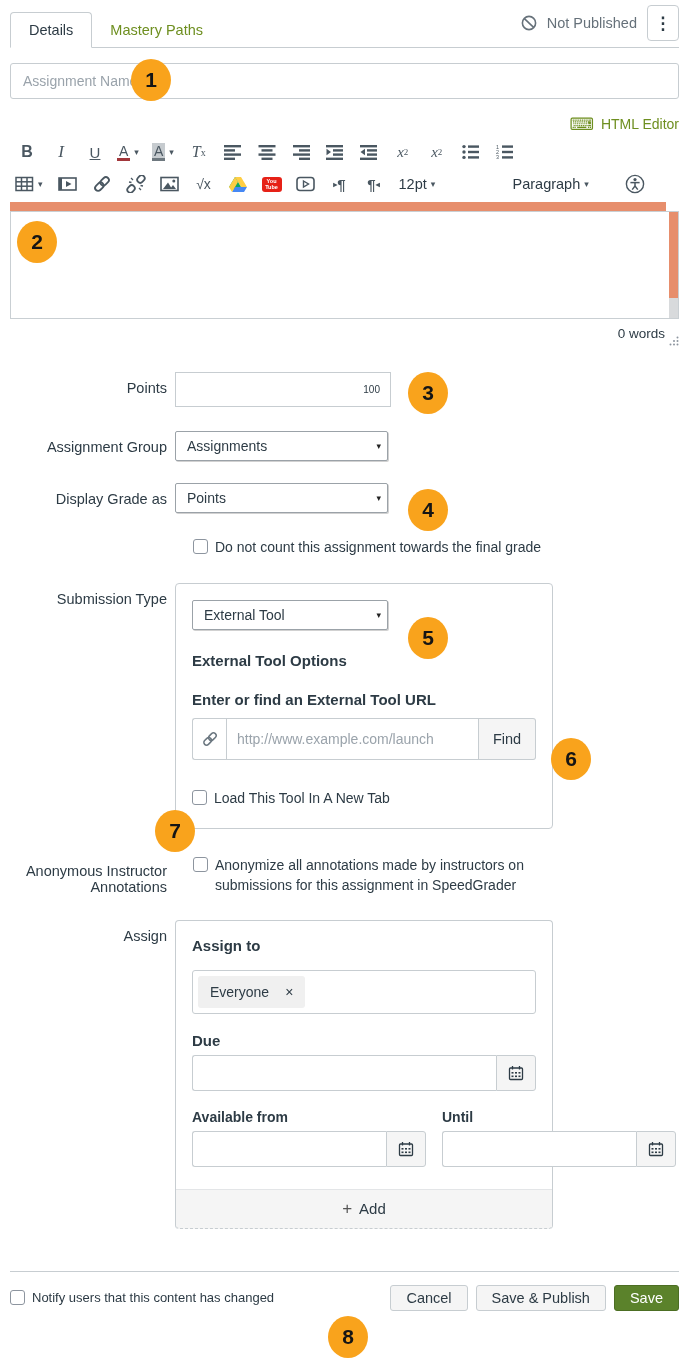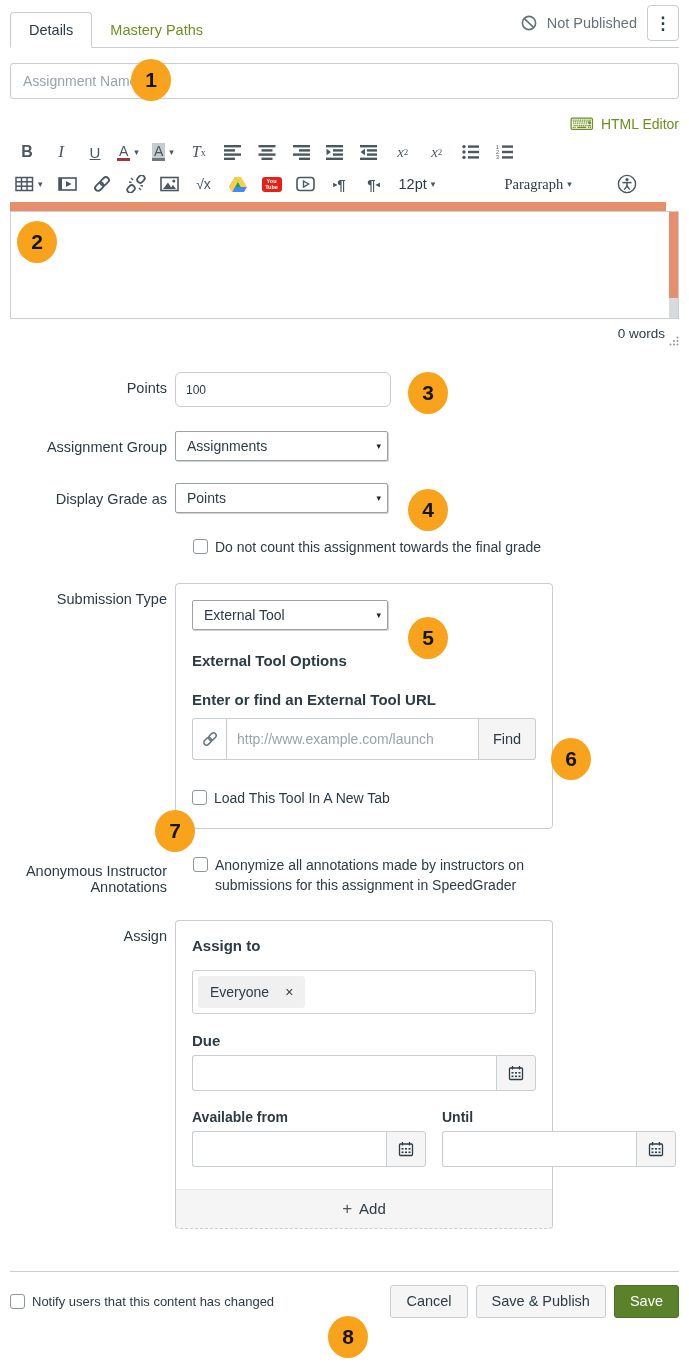--- a/index.html
+++ b/index.html
@@ -35,35 +35,35 @@
   .tb-clear { font-family:"Liberation Serif", serif; font-style:italic; font-size:16px; }
   .tb-clear sub { font-size:10px; font-style:normal; }
   .supsub { font-family:"Liberation Serif", serif; font-style:italic; font-size:15px; }
   .supsub sup, .supsub sub { font-size:9px; font-style:normal; }
   .tb-sqrt { font-size:14px; }
   .yt-badge { background:#E62117; color:#fff; border-radius:3px; width:20px; height:15px; font-size:5.5px; font-weight:bold; line-height:1.25; text-align:center; padding-top:1px; }
   .pilcrow { font-size:15px; font-weight:bold; }
   .mini-tri { font-size:8px; vertical-align:3px; }
   .tb-select { display:flex; align-items:center; cursor:pointer; font-size:14.5px; color:#2D3B45; }
   .tb-fontsize { width:106px; margin-left:8px; }
-  .tb-format { width:104px; margin-left:0;font-family:Liberation Serif, serif; }
+  .tb-format { width:104px; margin-left:8px; }
 
   .hscroll { height:9px; background:#E78E6C; margin-right:13px; margin-top:3px; }
   .editor-frame { position:relative; border:1px solid #C9CFD3; height:108px; background:#fff; }
   .vscroll { position:absolute; top:0; right:0; width:9px; height:86px; background:#E78E6C; }
   .vscroll-rest { position:absolute; top:86px; right:0; width:9px; bottom:0; background:#D8DADC; }
   .words-row { display:flex; justify-content:flex-end; align-items:flex-start; gap:4px; margin-top:7px; font-size:13.5px; color:#2D3B45; }
   .resize-dots { margin-top:10px; }
 
   
   .form { margin-top:26px; }
   .form-row { display:flex; }
   .form-label { width:165px; text-align:right; padding:8px 8px 0 0; font-size:14.5px; color:#2D3B45; flex-shrink:0; }
   .ctrl { flex:1; }
-  .text-input { height:35px; border:1px solid #C7CDD1; border-radius:6px; padding:0 10px; font-size:12px; font-family:inherit; color:#2D3B45; }
+  .text-input { height:35px; border:1px solid #C7CDD1; border-radius:0; padding:0 10px; font-size:10px; font-family:inherit; color:#2D3B45;text-align:right; }
   .points-input { width:216px; }
   .fake-select { display:flex; align-items:center; justify-content:space-between; width:213px; height:30px; background:#fff; border:1px solid #9BA2A8; border-radius:2px; padding:0 6px 0 11px; font-size:14px; cursor:pointer; box-shadow:1px 1px 0 rgba(0,0,0,0.18); }
   .fake-select .sel-caret { font-size:9px; color:#222; }
   .checkbox { width:15px; height:15px; border:1px solid #8D959F; border-radius:3px; background:#fff; flex-shrink:0; display:inline-block; }
   .check-row { display:flex; align-items:flex-start; gap:7px; font-size:14px; }
   .indent { margin-left:18px; }
   .mt24 { margin-top:24px; } .mt22 { margin-top:22px; } .mt26 { margin-top:26px; } .mt28 { margin-top:28px; }
 
   .panel { width:378px; border:1px solid #C7CDD1; border-radius:4px; background:#fff; }
   .panel-inner { padding:16px; }
@@ -90,21 +90,21 @@
   .avail-col { flex:1; }
   .small-bold { font-size:14px; font-weight:bold; }
   .assign-footer { margin-top:22px; background:#F5F5F5; border-top:1px solid #E3E5E7; border-bottom:1px dashed #C7CDD1; border-radius:0 0 4px 4px; height:40px; display:flex; align-items:center; justify-content:center; gap:7px; font-size:15px; cursor:pointer; }
   .plus-glyph { font-size:17px; color:#555; font-weight:normal; }
   .assign-panel { border-bottom:none; }
 
   
   .footer { margin-top:42px; border-top:1px solid #C7CDD1; padding-top:13px; display:flex; align-items:center; }
   .footer .check-row { font-size:13px; align-items:center; }
   .footer-btns { margin-left:auto; display:flex; gap:8px; }
-  .btn { height:33px; padding:0 15px; border:1px solid #C7CDD1; border-radius:3px; background:#F5F5F5; font-size:14.5px; font-family:inherit; color:#2D3B45; cursor:pointer; }
+  .btn { height:26px; padding:0 15px; border:1px solid #C7CDD1; border-radius:3px; background:#F5F5F5; font-size:14.5px; font-family:inherit; color:#2D3B45; cursor:pointer; }
   .btn-primary { background:#5B822B; border-color:#4C6E23; color:#fff; }
 
   
   .badge { position:absolute; width:40px; height:42px; border-radius:50%; background:#F9A31C; color:#151515; font-weight:bold; font-size:21px; display:flex; align-items:center; justify-content:center; z-index:5; }
   .b1 { left:131px; top:59px; } .b2 { left:17px; top:221px; }
   .b3 { left:408px; top:372px; } .b4 { left:408px; top:489px; }
   .b5 { left:408px; top:617px; } .b6 { left:551px; top:738px; }
   .b7 { left:155px; top:810px; } .b8 { left:328px; top:1316px; }
 </style>
 </head>

